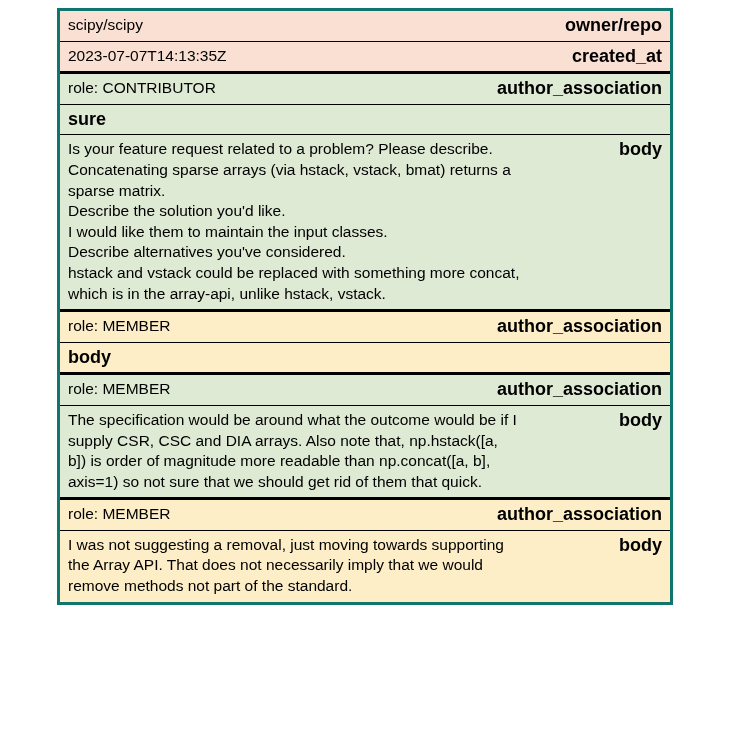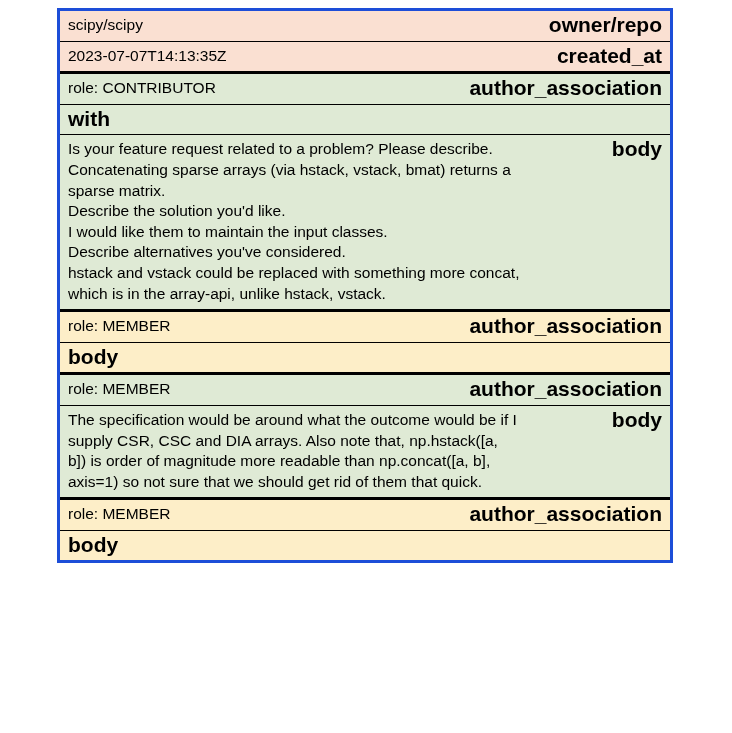--- a/index.html
+++ b/index.html
@@ -14,21 +14,21 @@
     font-family: "Liberation Sans", sans-serif;
     -webkit-font-smoothing: antialiased;
   }
 
   #issue-card {
     position: absolute;
     left: 57px;
     top: 8px;
     width: 616px;
     box-sizing: border-box;
-    border: 3px solid #1d4ed8;
+    border: 3px solid #0f766e;
     background: #737373;
   }
 
   .section {
     border-bottom: 3px solid #000000;
   }
   .section:last-child {
     border-bottom: none;
   }
 
@@ -49,21 +49,21 @@
     font-size: 15.5px;
     line-height: 20.6px;
     color: #000000;
     text-align: left;
     flex: 1 1 auto;
     padding-right: 10px;
     white-space: pre-wrap;
   }
 
   .row-label {
-    font-size: 21px;
+    font-size: 18px;
     font-weight: bold;
     color: #000000;
     text-align: right;
     flex: 0 0 auto;
     white-space: nowrap;
     line-height: 20.6px;
   }
 
   
   .row.body-row {
@@ -90,21 +90,21 @@
       <div class="row-label">created_at</div>
     </div>
   </div>
 
   <div class="section">
     <div class="row bg-green">
       <div class="row-value">role: CONTRIBUTOR</div>
       <div class="row-label">author_association</div>
     </div>
     <div class="row bg-green">
-      <div class="row-label">with</div>
+      <div class="row-label">sure</div>
     </div>
     <div class="row body-row bg-green">
       <div class="row-value">Is your feature request related to a problem? Please describe.
 Concatenating sparse arrays (via hstack, vstack, bmat) returns a
 sparse matrix.
 Describe the solution you'd like.
 I would like them to maintain the input classes.
 Describe alternatives you've considered.
 hstack and vstack could be replaced with something more concat,
 which is in the array-api, unlike hstack, vstack.</div>
@@ -135,17 +135,20 @@
       <div class="row-label">body</div>
     </div>
   </div>
 
   <div class="section">
     <div class="row bg-cream">
       <div class="row-value">role: MEMBER</div>
       <div class="row-label">author_association</div>
     </div>
     <div class="row body-row bg-cream">
+      <div class="row-value">I was not suggesting a removal, just moving towards supporting
+the Array API. That does not necessarily imply that we would
+remove methods not part of the standard.</div>
       <div class="row-label">body</div>
     </div>
   </div>
 
 </div>
 
 </body></html>

